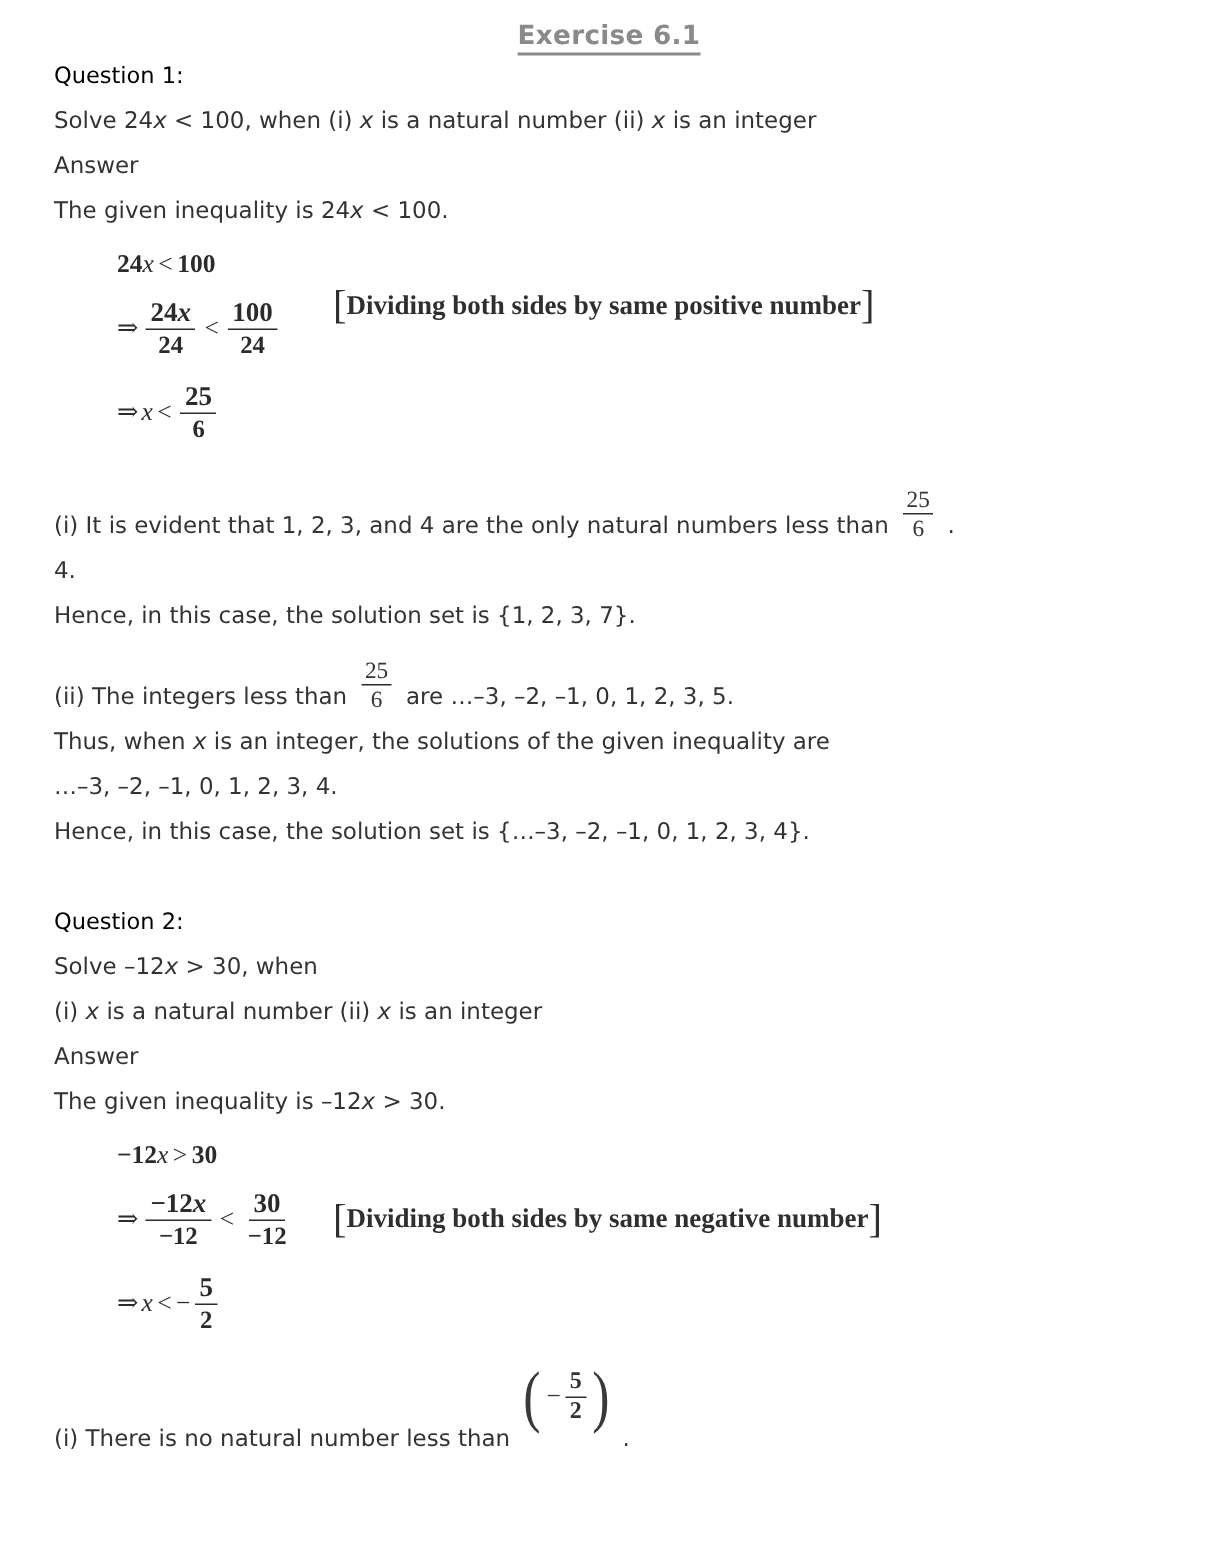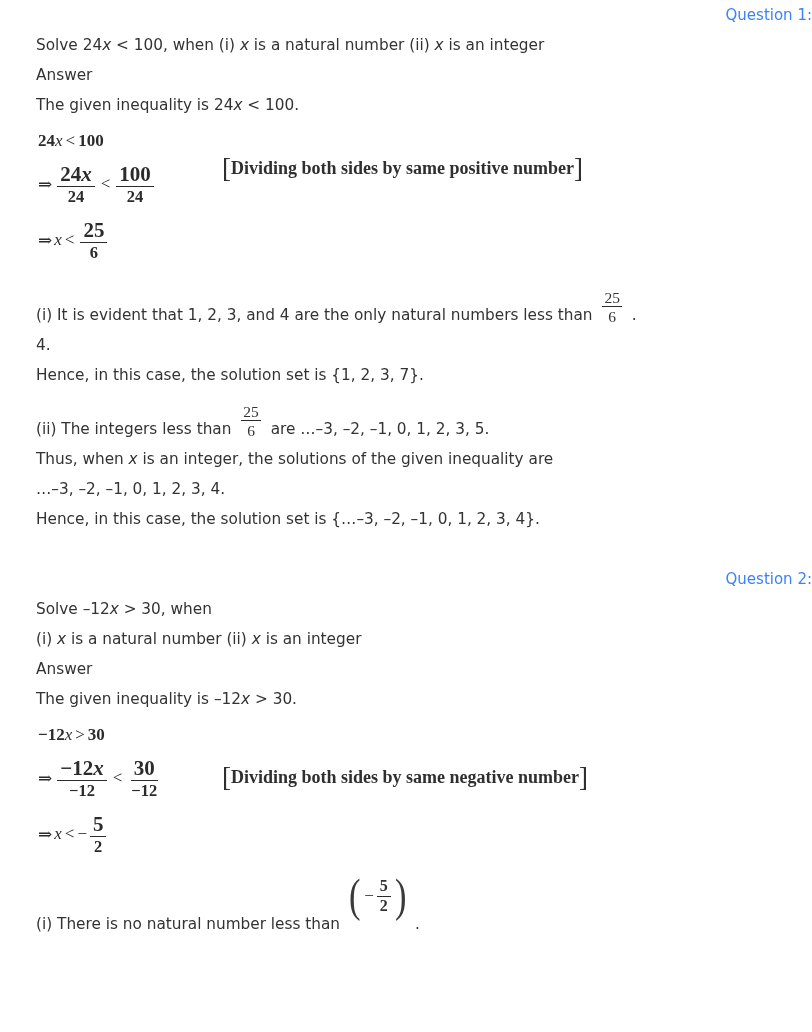--- a/index.html
+++ b/index.html
@@ -35,24 +35,24 @@
     padding-bottom: 0px;
     line-height: 1.2;
   }
   .doc-title .u {
     border-bottom: 2px solid #8a8a8a;
     padding-bottom: 1px;
   }
 
   
   .q-label {
-    color: #3b82f6;
+    color: #000000;
     font-size: 15px;
     line-height: 30px;
-    text-align: right;
+    margin-left: 36px;
   }
   .body-line {
     color: #333333;
     font-size: 15.3px;
     line-height: 30px;
     margin-left: 36px;
     margin-right: 40px;
     max-width: 736px;
   }
   i.var {
@@ -67,20 +67,21 @@
     font-family: "Liberation Serif", "DejaVu Serif", serif;
     color: #2b2b2b;
     margin-left: 38px;
     position: relative;
   }
   .mrow {
     display: flex;
     align-items: center;
     font-size: 17px;
     min-height: 26px;
+    margin-left: 40px;
   }
   .mrow.frac-row { min-height: 52px; }
 
   .mi { font-style: italic; }
   .mb { font-weight: bold; }
   .op { margin: 0 3px; }
   .arrow { font-size: 17px; margin-right: 2px; }
 
   
   .frac {
@@ -88,21 +89,21 @@
     flex-direction: column;
     align-items: center;
     vertical-align: middle;
     margin: 0 3px;
     line-height: 1.05;
   }
   .frac .num {
     padding: 0 3px 1px 3px;
     border-bottom: 1.3px solid #2b2b2b;
     font-weight: bold;
-    font-size: 21px;
+    font-size: 18px;
   }
   .frac .den {
     padding: 1px 3px 0 3px;
     font-weight: bold;
     font-size: 16.5px;
   }
 
   
   .note {
     position: absolute;
@@ -168,20 +169,23 @@
     margin: 0 1px 0 2px;
   }
   .pfrac .frac { margin: 0 2px; }
   .pfrac .frac .num, .pfrac .frac .den { font-size: 16px; }
 </style>
 </head>
 <body>
 
 <div class="page">
 
+  <div class="doc-title">
+    <span class="u">Exercise 6.1</span>
+  </div>
 
   <div>
 
     <div class="q-label">Question 1:</div>
 
     <div class="body-line">
       <span>Solve 24</span><i class="var">x</i><span> &lt; 100, when (i) </span><i class="var">x</i><span> is a natural number (ii) </span><i class="var">x</i><span> is an integer</span>
     </div>
 
     <div class="body-line">Answer</div>

